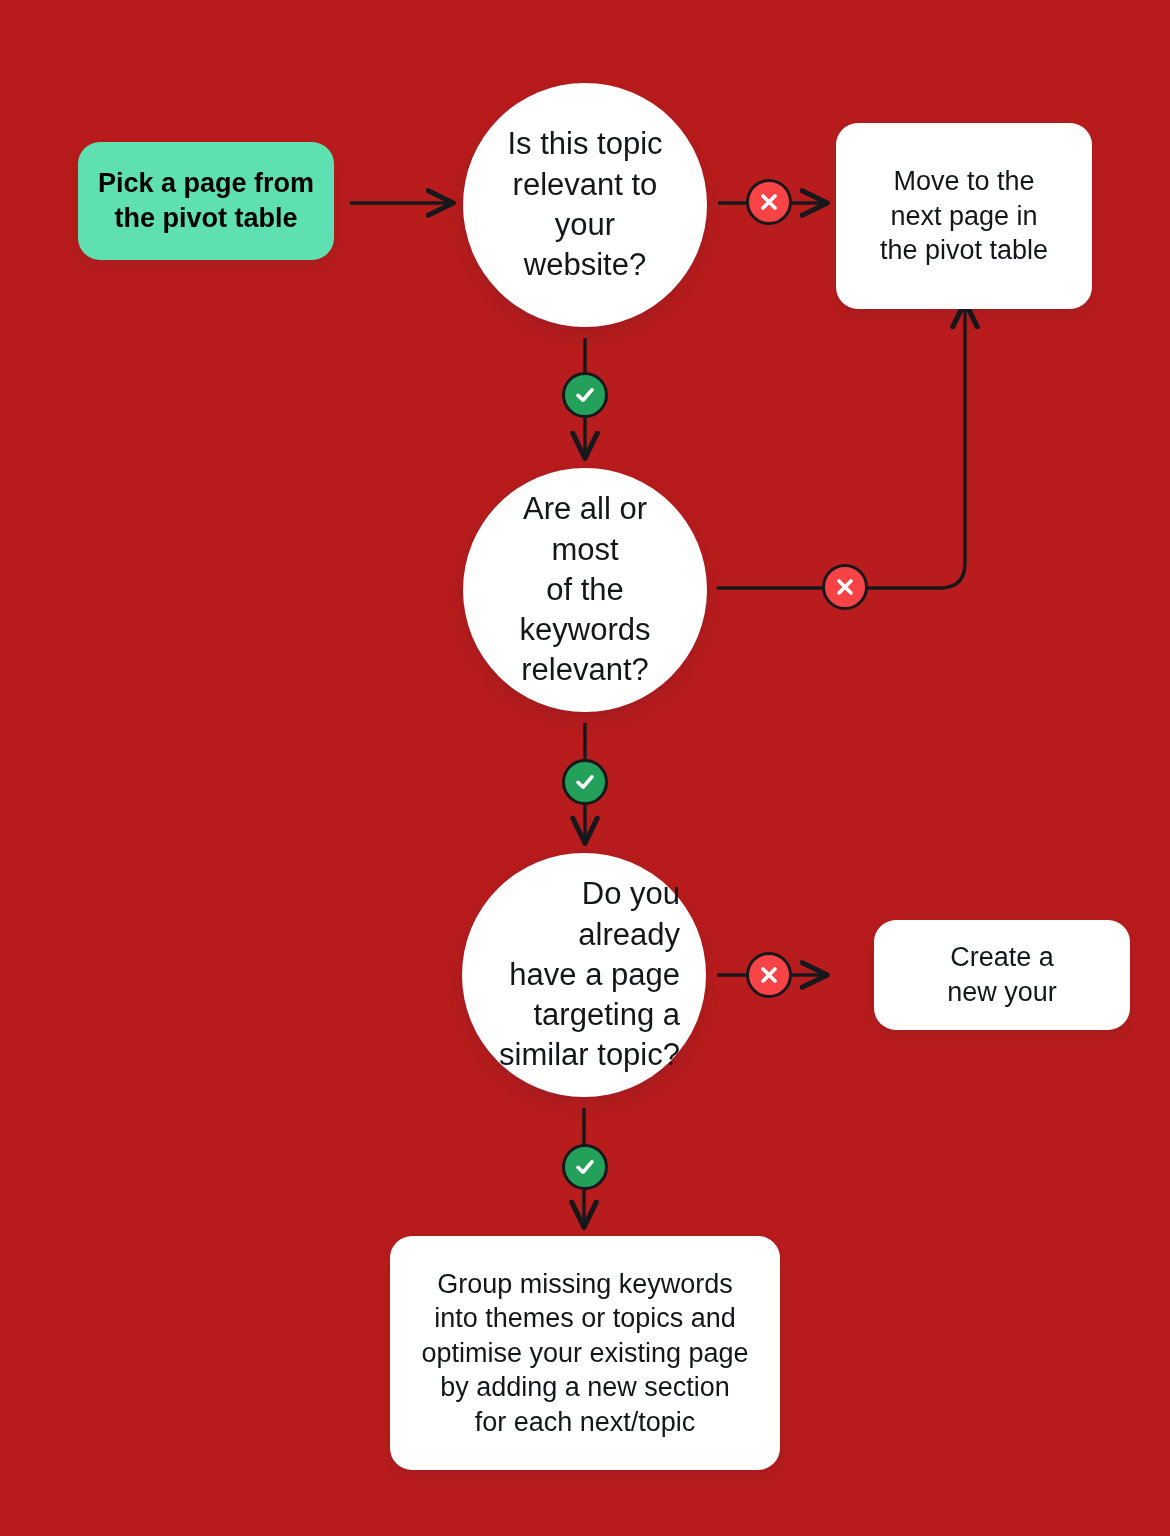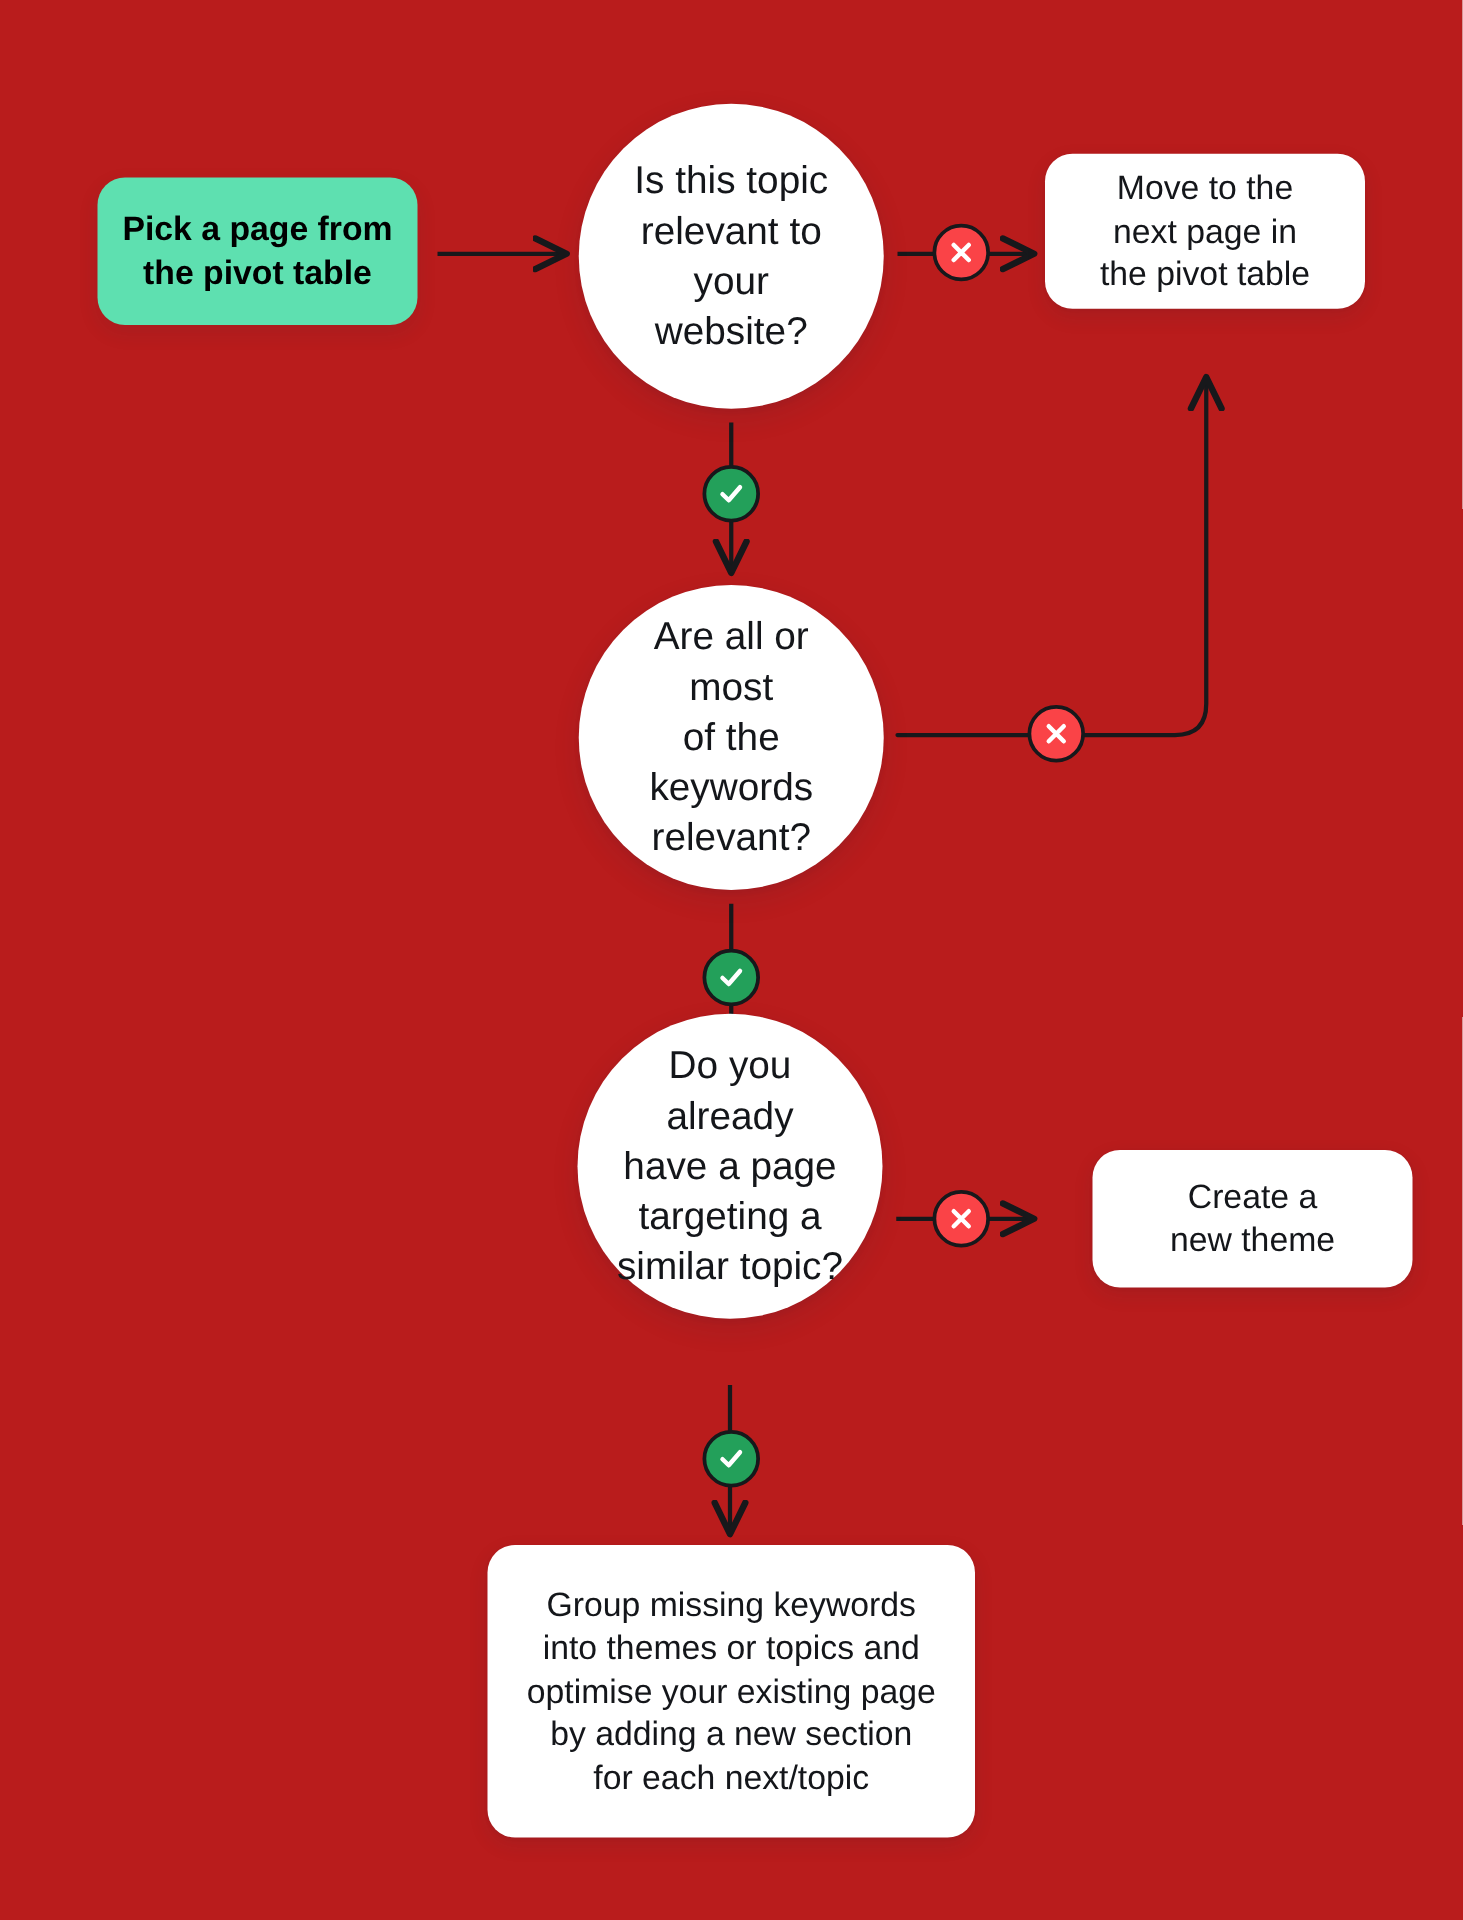--- a/index.html
+++ b/index.html
@@ -80,23 +80,23 @@
     align-items: center;
     justify-content: center;
   }
   .badge.yes { background: #23a05a; }
   .badge.no  { background: #fa4347; }
   .badge svg { display: block; }
 
   
   #node-start        { left: 78px;  top: 142px;  width: 256px;  height: 118px; }
   #node-q1           { left: 463px; top: 83px;   width: 244px;  height: 244px; }
-  #node-move-next    { left: 836px; top: 123px;  width: 256px;  height: 124px; text-align: center; }
+  #node-move-next    { left: 836px; top: 123px;  width: 256px;  height: 186px; text-align: center; }
   #node-q2           { left: 463px; top: 468px;  width: 244px;  height: 244px; }
-  #node-q3           { left: 462px; top: 811px;  width: 244px;  height: 244px; }
+  #node-q3           { left: 462px; top: 853px;  width: 244px;  height: 244px; text-align: right; }
   #node-create-new   { left: 836px; top: 920px;  width: 256px;  height: 110px; margin-left: 38px; }
   #node-group-kw     { left: 390px; top: 1236px; width: 390px;  height: 234px; }
 
   #badge-q1-no   { left: 746px; top: 179px; }
   #badge-q1-yes  { left: 562px; top: 372px; }
   #badge-q2-no   { left: 822px; top: 564px; }
   #badge-q2-yes  { left: 562px; top: 759px; }
   #badge-q3-no   { left: 746px; top: 952px; }
   #badge-q3-yes  { left: 562px; top: 1144px; }
 </style>
@@ -163,21 +163,21 @@
       <div>Do you already</div>
       <div>have a page</div>
       <div>targeting a</div>
       <div>similar topic?</div>
     </div>
   </div>
 
   <div class="node box" id="node-create-new">
     <div>
       <div>Create a</div>
-      <div>new theme</div>
+      <div>new your</div>
     </div>
   </div>
 
   <div class="node box" id="node-group-kw">
     <div>
       <div>Group missing keywords</div>
       <div>into themes or topics and</div>
       <div>optimise your existing page</div>
       <div>by adding a new section</div>
       <div>for each next/topic</div>

